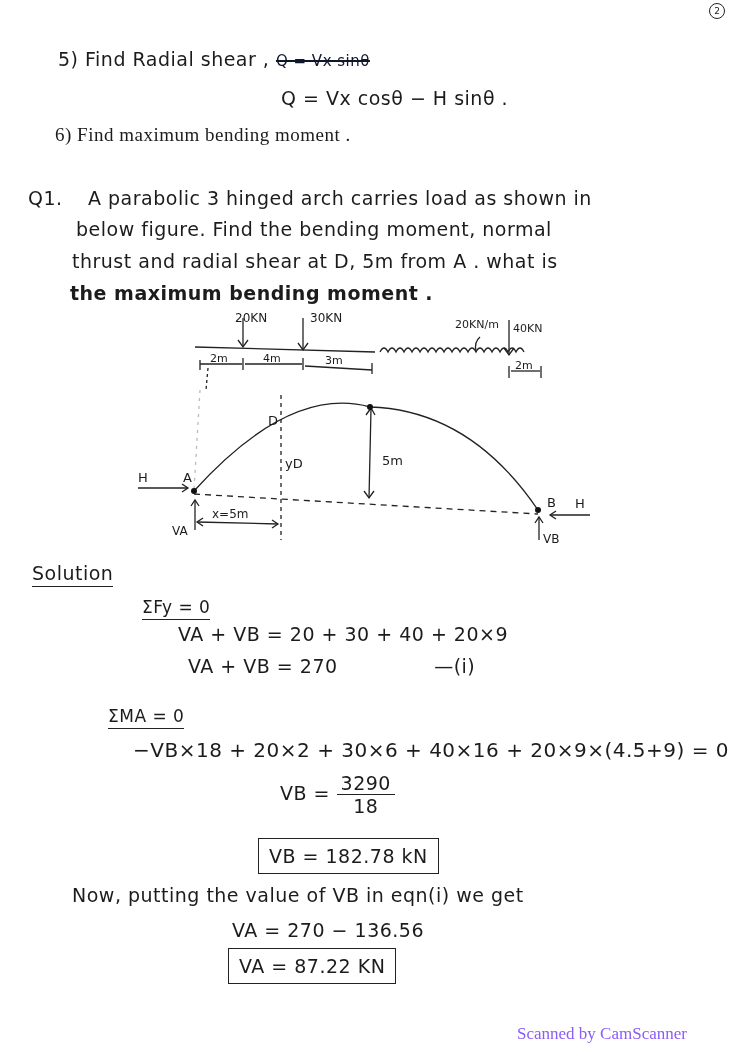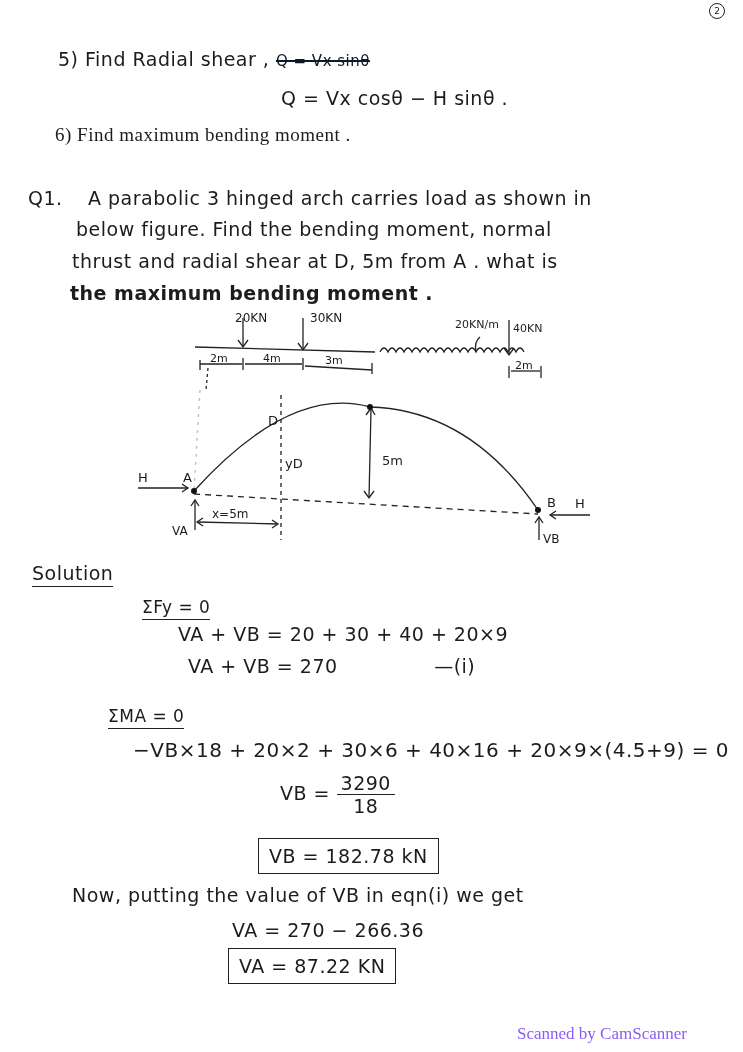--- a/index.html
+++ b/index.html
@@ -138,16 +138,16 @@
 <div class="hw" style="left:245px; top:772px;margin-left:35px;">
   <span>VB =</span>
   <span class="frac">
     <span class="num">3290</span>
     <span class="den">18</span>
   </span>
 </div>
 <div class="hw boxed" style="left:258px; top:838px;">VB = 182.78 kN</div>
 
 <div class="hw" style="left:72px; top:884px;">Now, putting the value of VB in eqn(i) we get</div>
-<div class="hw" style="left:232px; top:919px;">VA = 270 − 266.36</div>
+<div class="hw" style="left:232px; top:919px;">VA = 270 − 136.56</div>
 <div class="hw boxed" style="left:228px; top:948px;">VA = 87.22 KN</div>
 
 <div class="footer">Scanned by CamScanner</div>
 
 </body></html>

